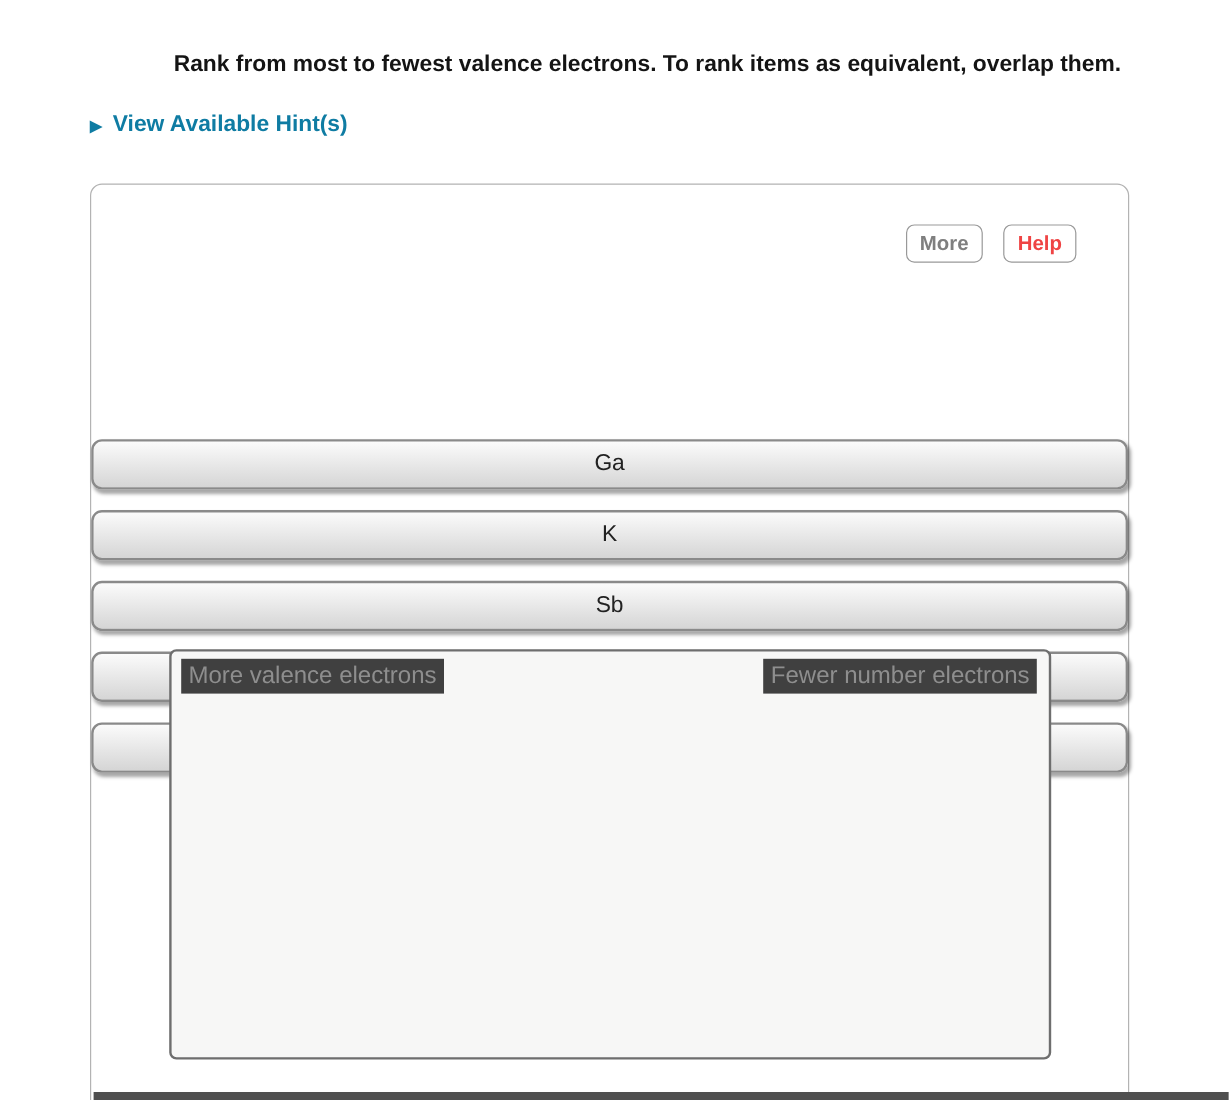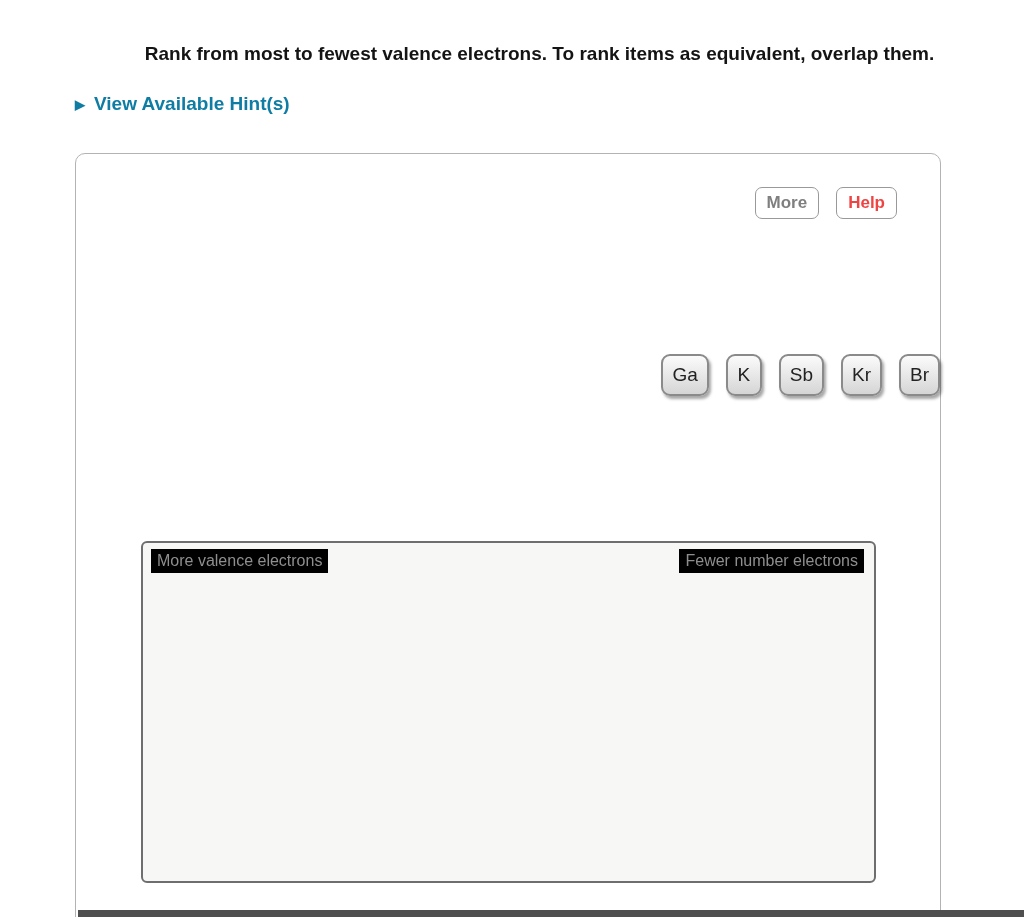--- a/index.html
+++ b/index.html
@@ -57,26 +57,27 @@
     font-weight: bold;
     padding: 5px 11px;
     cursor: pointer;
     line-height: 1.2;
   }
   .btn-reset { color: #7f7f7f; }
   .btn-help  { color: #ef4444; }
 
   .chips-row {
     position: absolute;
-    top: 200px;
+    top: 212px;
     left: 0;
     right: 0;
     display: flex;
-    justify-content: flex-end;
+    justify-content: center;
     gap: 17px;
+    flex-direction: column;
   }
   .chip {
     font-size: 19px;
     color: #222222;
     padding: 8px 9px;
     min-width: 36px;
     text-align: center;
     background: linear-gradient(#fbfbfb, #d5d5d5);
     border: 2px solid #8a8a8a;
     border-radius: 9px;
@@ -91,23 +92,23 @@
     top: 387px;
     width: 735px;
     height: 342px;
     border: 2px solid #6e6e6e;
     border-radius: 6px;
     background: #f7f7f6;
   }
   .dz-label {
     position: absolute;
     top: 6px;
-    font-size: 16px;
+    font-size: 20px;
     color: #8e8e8e;
-    background: #000000;
+    background: #404040;
     padding: 3px 6px;
     white-space: nowrap;
   }
   .dz-left  { left: 8px; }
   .dz-right { right: 10px; }
 
   .bottom-bar {
     position: absolute;
     left: 78px;
     right: 0;

